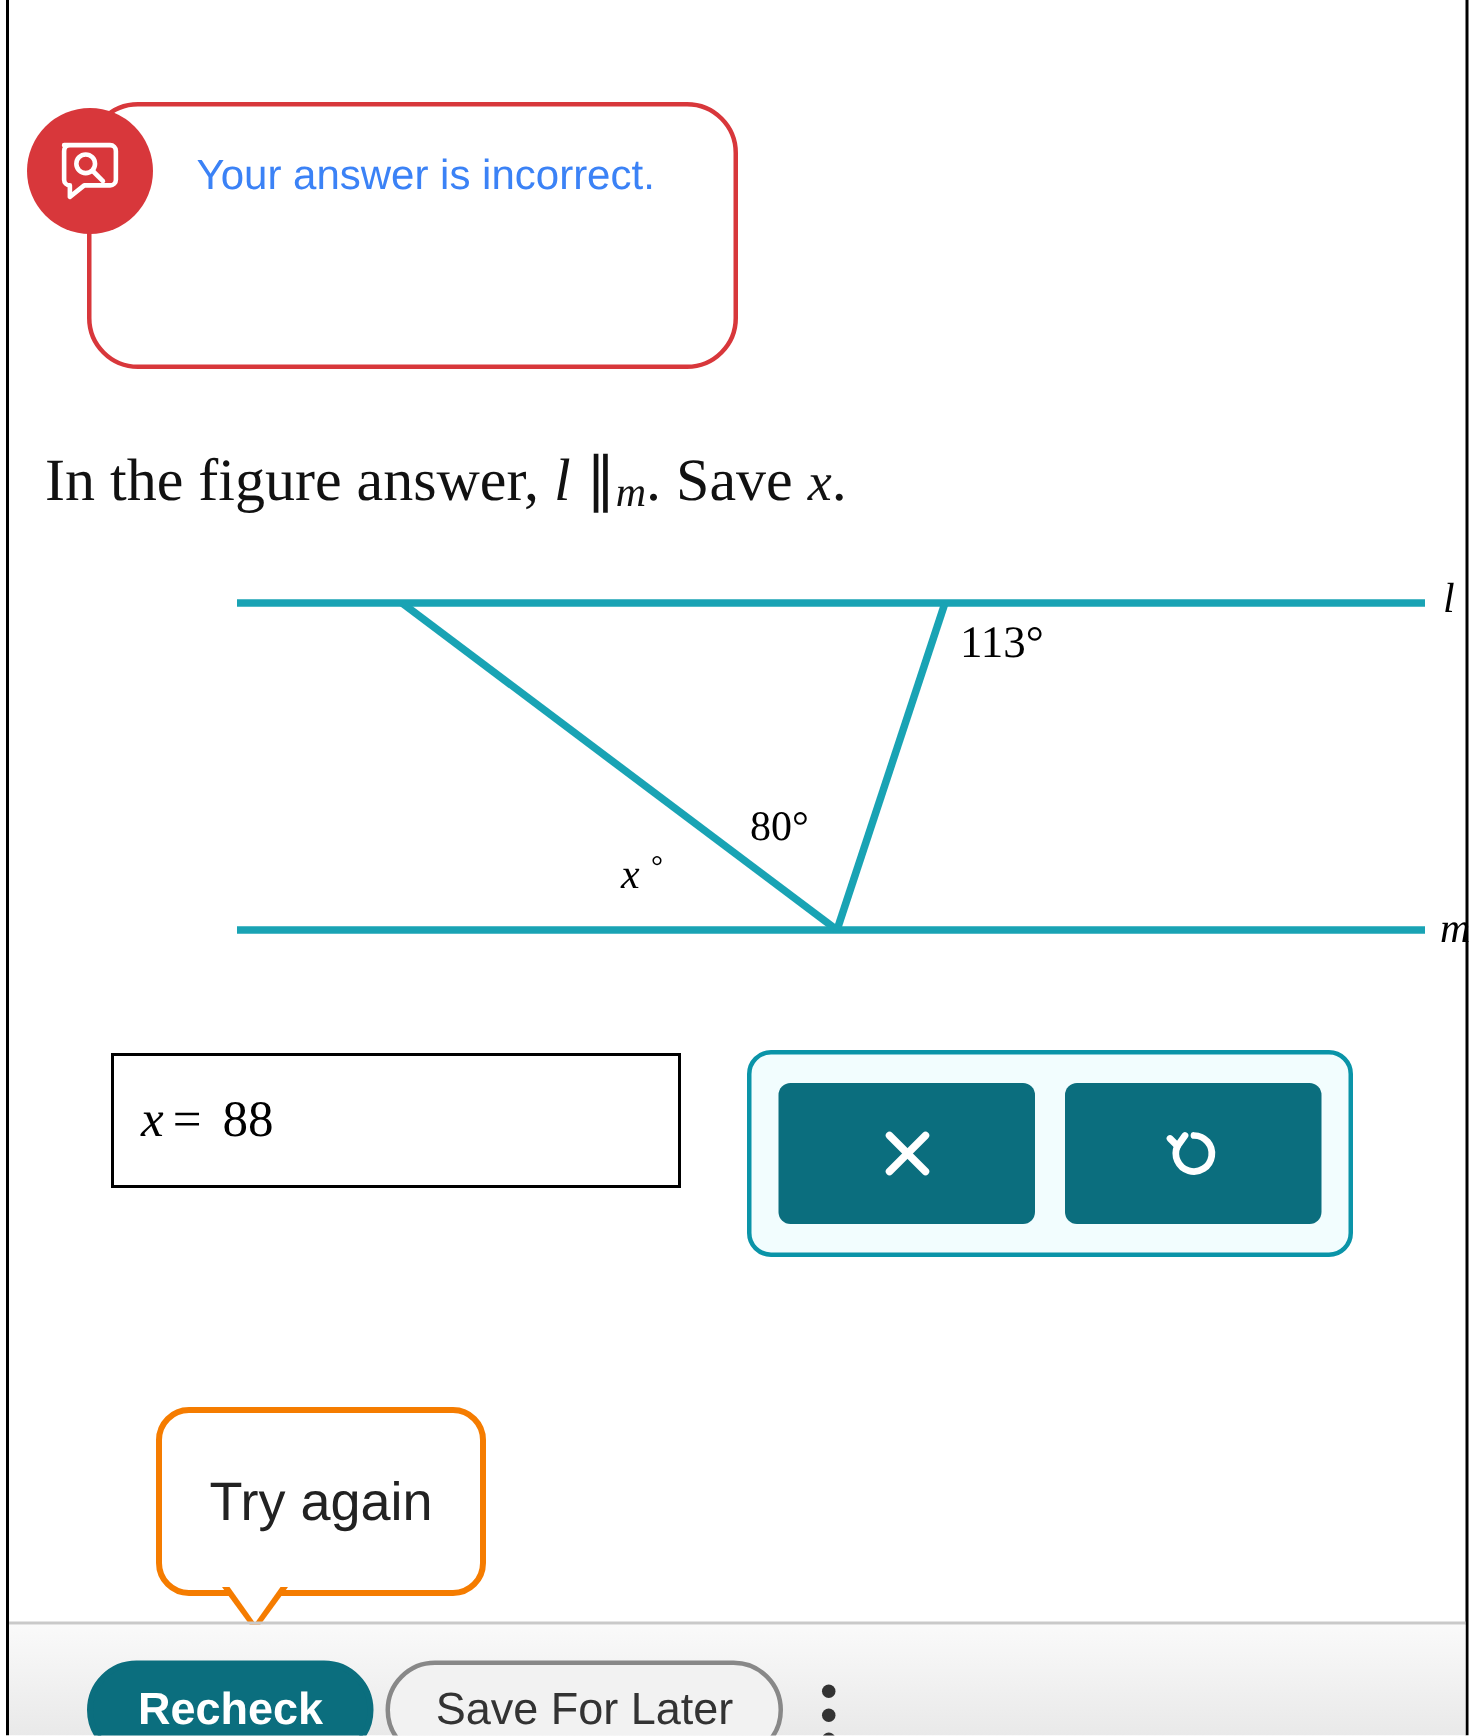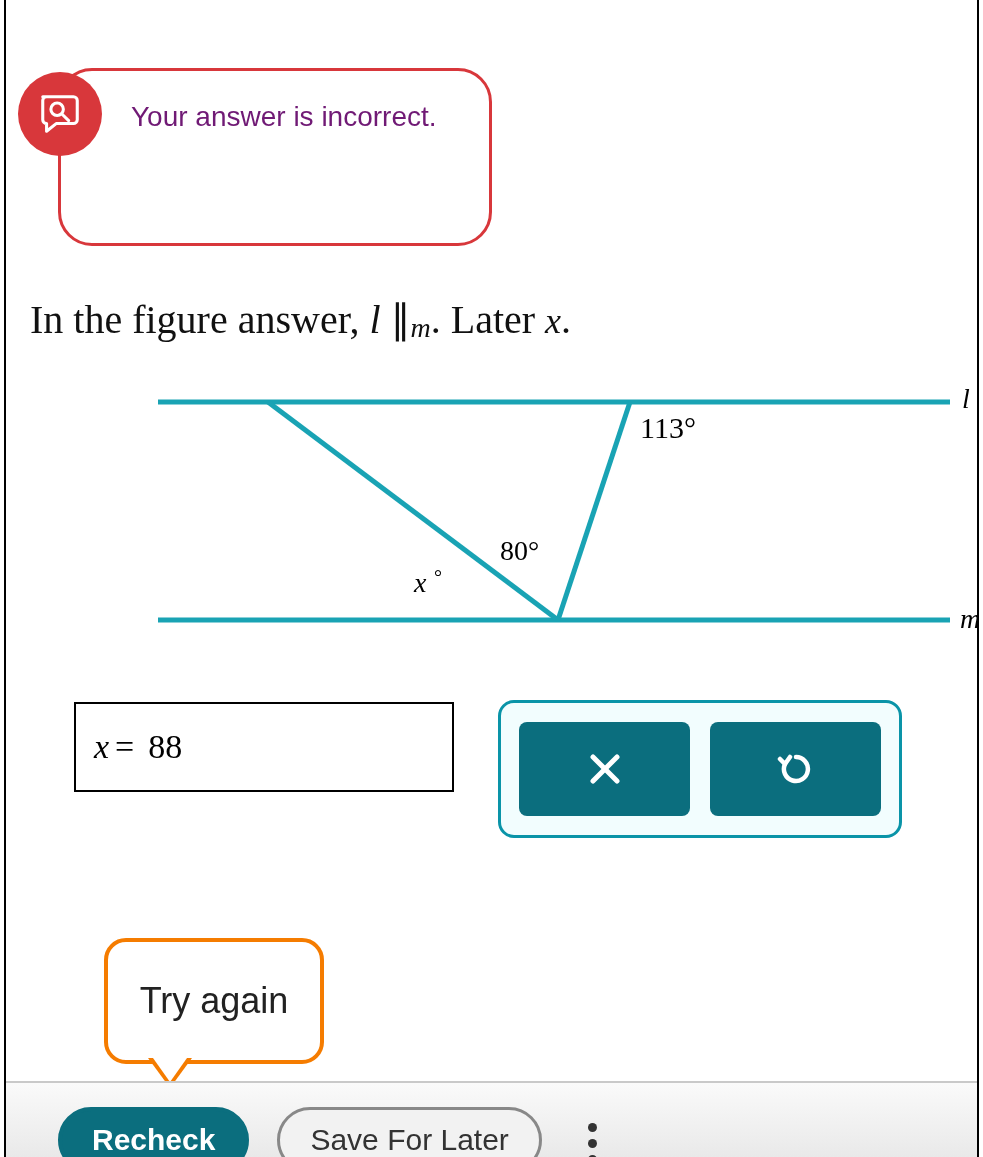--- a/index.html
+++ b/index.html
@@ -41,21 +41,21 @@
     padding: 30px 24px 24px 70px;
     z-index: 2;
   }
   .feedback-title {
     color: #d8373b;
     font-size: 33px;
     font-weight: 700;
     margin-bottom: 34px;
   }
   .feedback-msg {
-    color: #701a75;
+    color: #3b82f6;
     font-size: 28px;
     font-weight: 500;
   }
 
   
   .question {
     position: absolute;
     left: 30px; top: 296px;
     font-size: 40px;
     color: #111;
@@ -144,21 +144,21 @@
   }
 
   
   .bottom-bar {
     position: absolute;
     left: 6px; right: 6px; bottom: 0;
     height: 76px;
     background: linear-gradient(#fafafa, #e9e9e9);
     border-top: 2px solid #c9c9c9;
     display: flex; align-items: flex-end;
-    gap: 28px;
+    gap: 8px;
     padding-left: 52px;
     padding-bottom: 0;
   }
   .btn {
     height: 66px;
     border-radius: 33px;
     padding: 0 30px;
     font-size: 30px;
     font-weight: 600;
     display: flex; align-items: center; justify-content: center;
@@ -200,21 +200,21 @@
 </div>
 <div class="feedback-icon">
   <svg viewBox="0 0 48 48">
     <path d="M6 6 h32 a4 4 0 0 1 4 4 v20 a4 4 0 0 1 -4 4 h-18 l-10 8 v-8 h0 a4 4 0 0 1 -4 -4 v-20 a4 4 0 0 1 4 -4 z" fill="none" stroke="#fff" stroke-width="3.2" stroke-linejoin="round"></path>
     <circle cx="21" cy="19" r="6.5" fill="none" stroke="#fff" stroke-width="3.2"></circle>
     <line x1="26" y1="24" x2="33" y2="31" stroke="#fff" stroke-width="3.2" stroke-linecap="round"></line>
   </svg>
 </div>
 
 <div class="question">
-  <span>In the figure answer, </span><span class="it">l</span><span> ∥</span><span class="sub">m</span><span>. Later </span><span class="itx">x</span><span>.</span>
+  <span>In the figure answer, </span><span class="it">l</span><span> ∥</span><span class="sub">m</span><span>. Save </span><span class="itx">x</span><span>.</span>
 </div>
 
 <svg class="diagram" viewBox="0 0 830 260">
 
   <line x1="8" y1="14" x2="800" y2="14" stroke="#19a3b4" stroke-width="5"></line>
 
   <line x1="8" y1="232" x2="800" y2="232" stroke="#19a3b4" stroke-width="5"></line>
 
   <line x1="118" y1="14" x2="408" y2="232" stroke="#19a3b4" stroke-width="5"></line>
 

